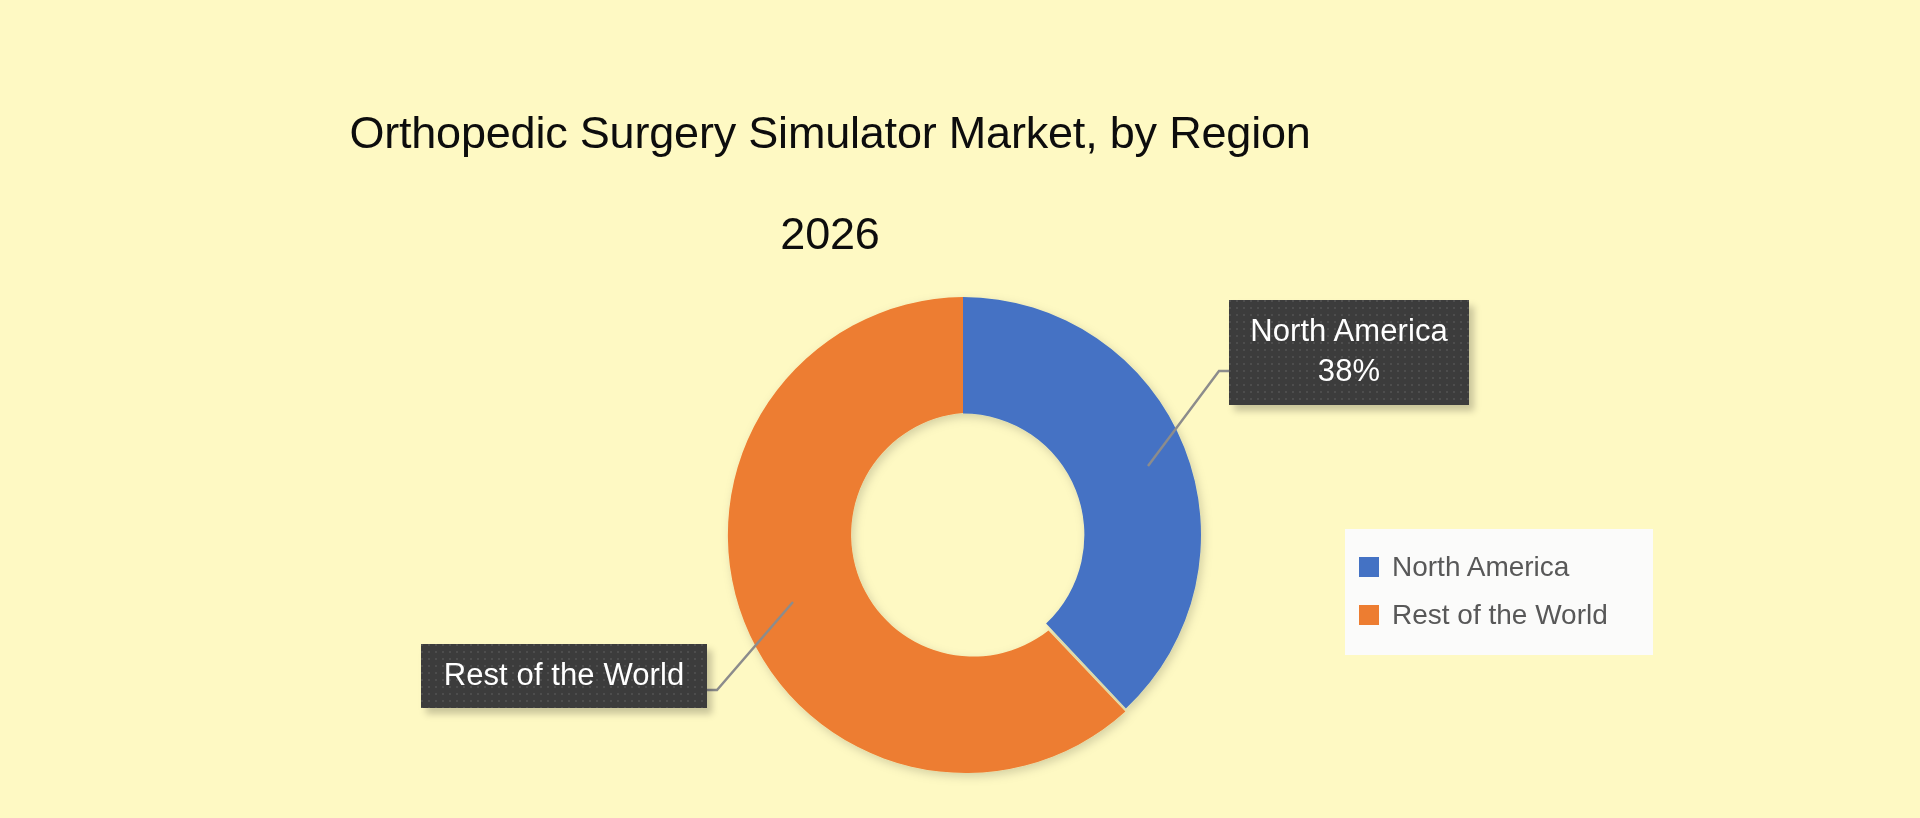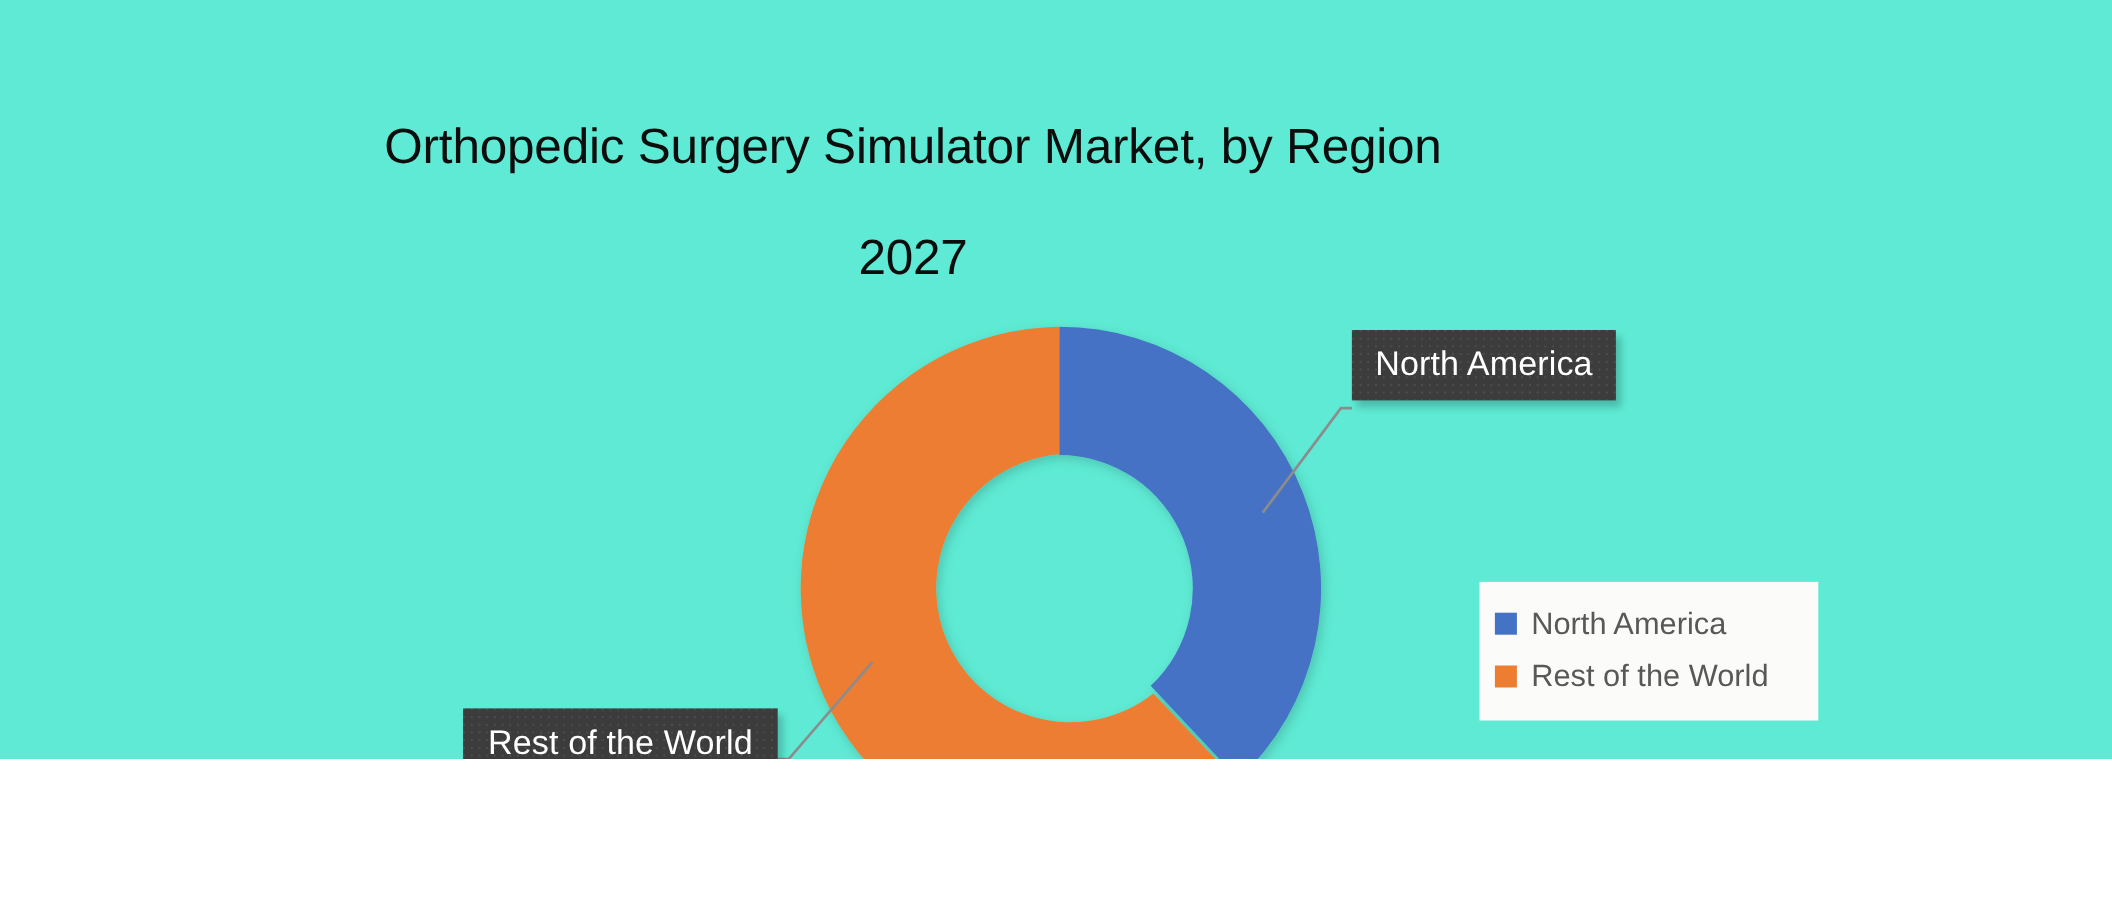--- a/index.html
+++ b/index.html
@@ -9,22 +9,22 @@
     background: #ffffff;
   }
   body {
     font-family: "Liberation Sans", "DejaVu Sans", sans-serif;
     -webkit-font-smoothing: antialiased;
   }
 
   #chart-root {
     position: relative;
     width: 1920px;
-    height: 690px;
-    background: #5eead4;
+    height: 818px;
+    background: #fef9c3;
     overflow: hidden;
   }
 
   
   #chart-title {
     position: absolute;
     left: 300px;
     top: 58px;
     width: 1060px;
     text-align: center;
@@ -130,21 +130,21 @@
     font-family: "Liberation Sans", "DejaVu Sans", sans-serif;
   }
 </style>
 </head>
 <body>
 
 <div id="chart-root">
 
   <div id="chart-title">
     <span class="t-line">Orthopedic Surgery Simulator Market, by Region</span>
-    <span class="t-line">2027</span>
+    <span class="t-line">2026</span>
   </div>
 
   <div id="plot-area">
     <svg id="donut-svg" viewBox="0 0 530 530">
       <defs>
         <filter id="slice-shadow" x="-25%" y="-25%" width="150%" height="150%">
           <feDropShadow dx="2.5" dy="3.5" stdDeviation="5" flood-color="#000000" flood-opacity="0.17"></feDropShadow>
         </filter>
       </defs>
       <g filter="url(#slice-shadow)">
@@ -162,20 +162,21 @@
 
   <svg id="leader-lines" viewBox="0 0 1920 818">
 
     <polyline points="1148,466 1219,371 1229,371" fill="none" stroke="#8c8c8c" stroke-width="2.4" stroke-linejoin="miter" stroke-linecap="butt"></polyline>
 
     <polyline points="793,602 717,690 707,690" fill="none" stroke="#8c8c8c" stroke-width="2.4" stroke-linejoin="miter" stroke-linecap="butt"></polyline>
   </svg>
 
   <div id="callout-north-america" class="callout">
     <span class="c-name">North America</span>
+    <span class="c-value">38%</span>
   </div>
 
   <div id="callout-rest-of-world" class="callout">
     <span class="c-name">Rest of the World</span>
   </div>
 
   <div id="legend">
     <div class="legend-item">
       <span class="legend-swatch" style="background:#4472c4;"></span>
       <span class="legend-label">North America</span>

